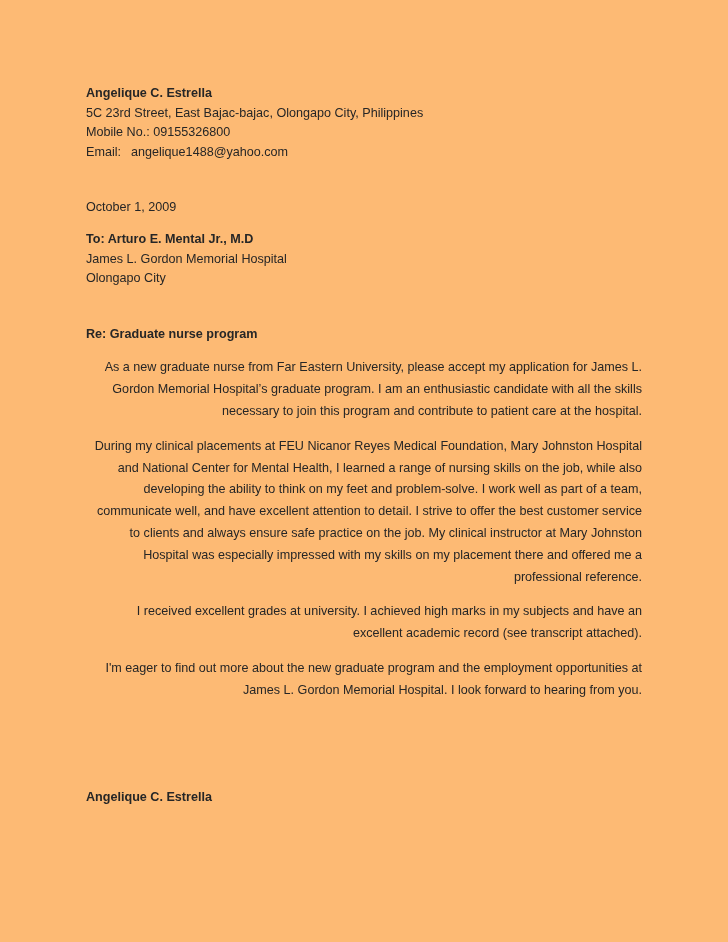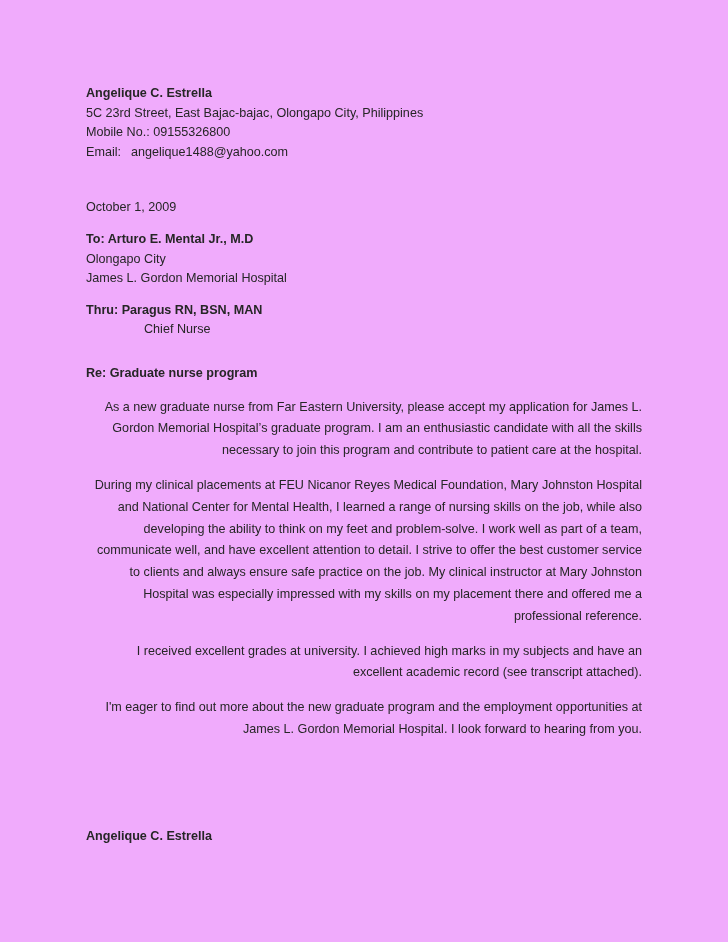--- a/index.html
+++ b/index.html
@@ -4,21 +4,21 @@
 <style>
   html, body {
     margin: 0;
     padding: 0;
     background: #ffffff;
   }
   .page {
     position: relative;
     width: 728px;
     height: 942px;
-    background: #f0abfc;
+    background: #fdba74;
     overflow: hidden;
     font-family: "Liberation Sans", sans-serif;
     color: #262626;
     -webkit-font-smoothing: antialiased;
   }
   .body-area {
     position: absolute;
     left: 86px;
     top: 84px;
     width: 556px;
@@ -71,30 +71,26 @@
     </div>
 
     <div class="gap-sender"></div>
 
     <div class="line">October 1, 2009</div>
 
     <div class="gap-date"></div>
 
     <div>
       <div class="line bold">To: Arturo E. Mental Jr., M.D</div>
+      <div class="line">James L. Gordon Memorial Hospital</div>
       <div class="line">Olongapo City</div>
-      <div class="line">James L. Gordon Memorial Hospital</div>
     </div>
 
     <div class="gap-to"></div>
 
-    <div>
-      <div class="line bold">Thru: Paragus RN, BSN, MAN</div>
-      <div class="line"><span class="indent-tab"> </span><span>Chief Nurse</span></div>
-    </div>
 
     <div class="gap-thru"></div>
 
 
     <div class="gap-dear"></div>
 
     <div class="line bold">Re: Graduate nurse program</div>
 
     <div class="gap-re"></div>
 

